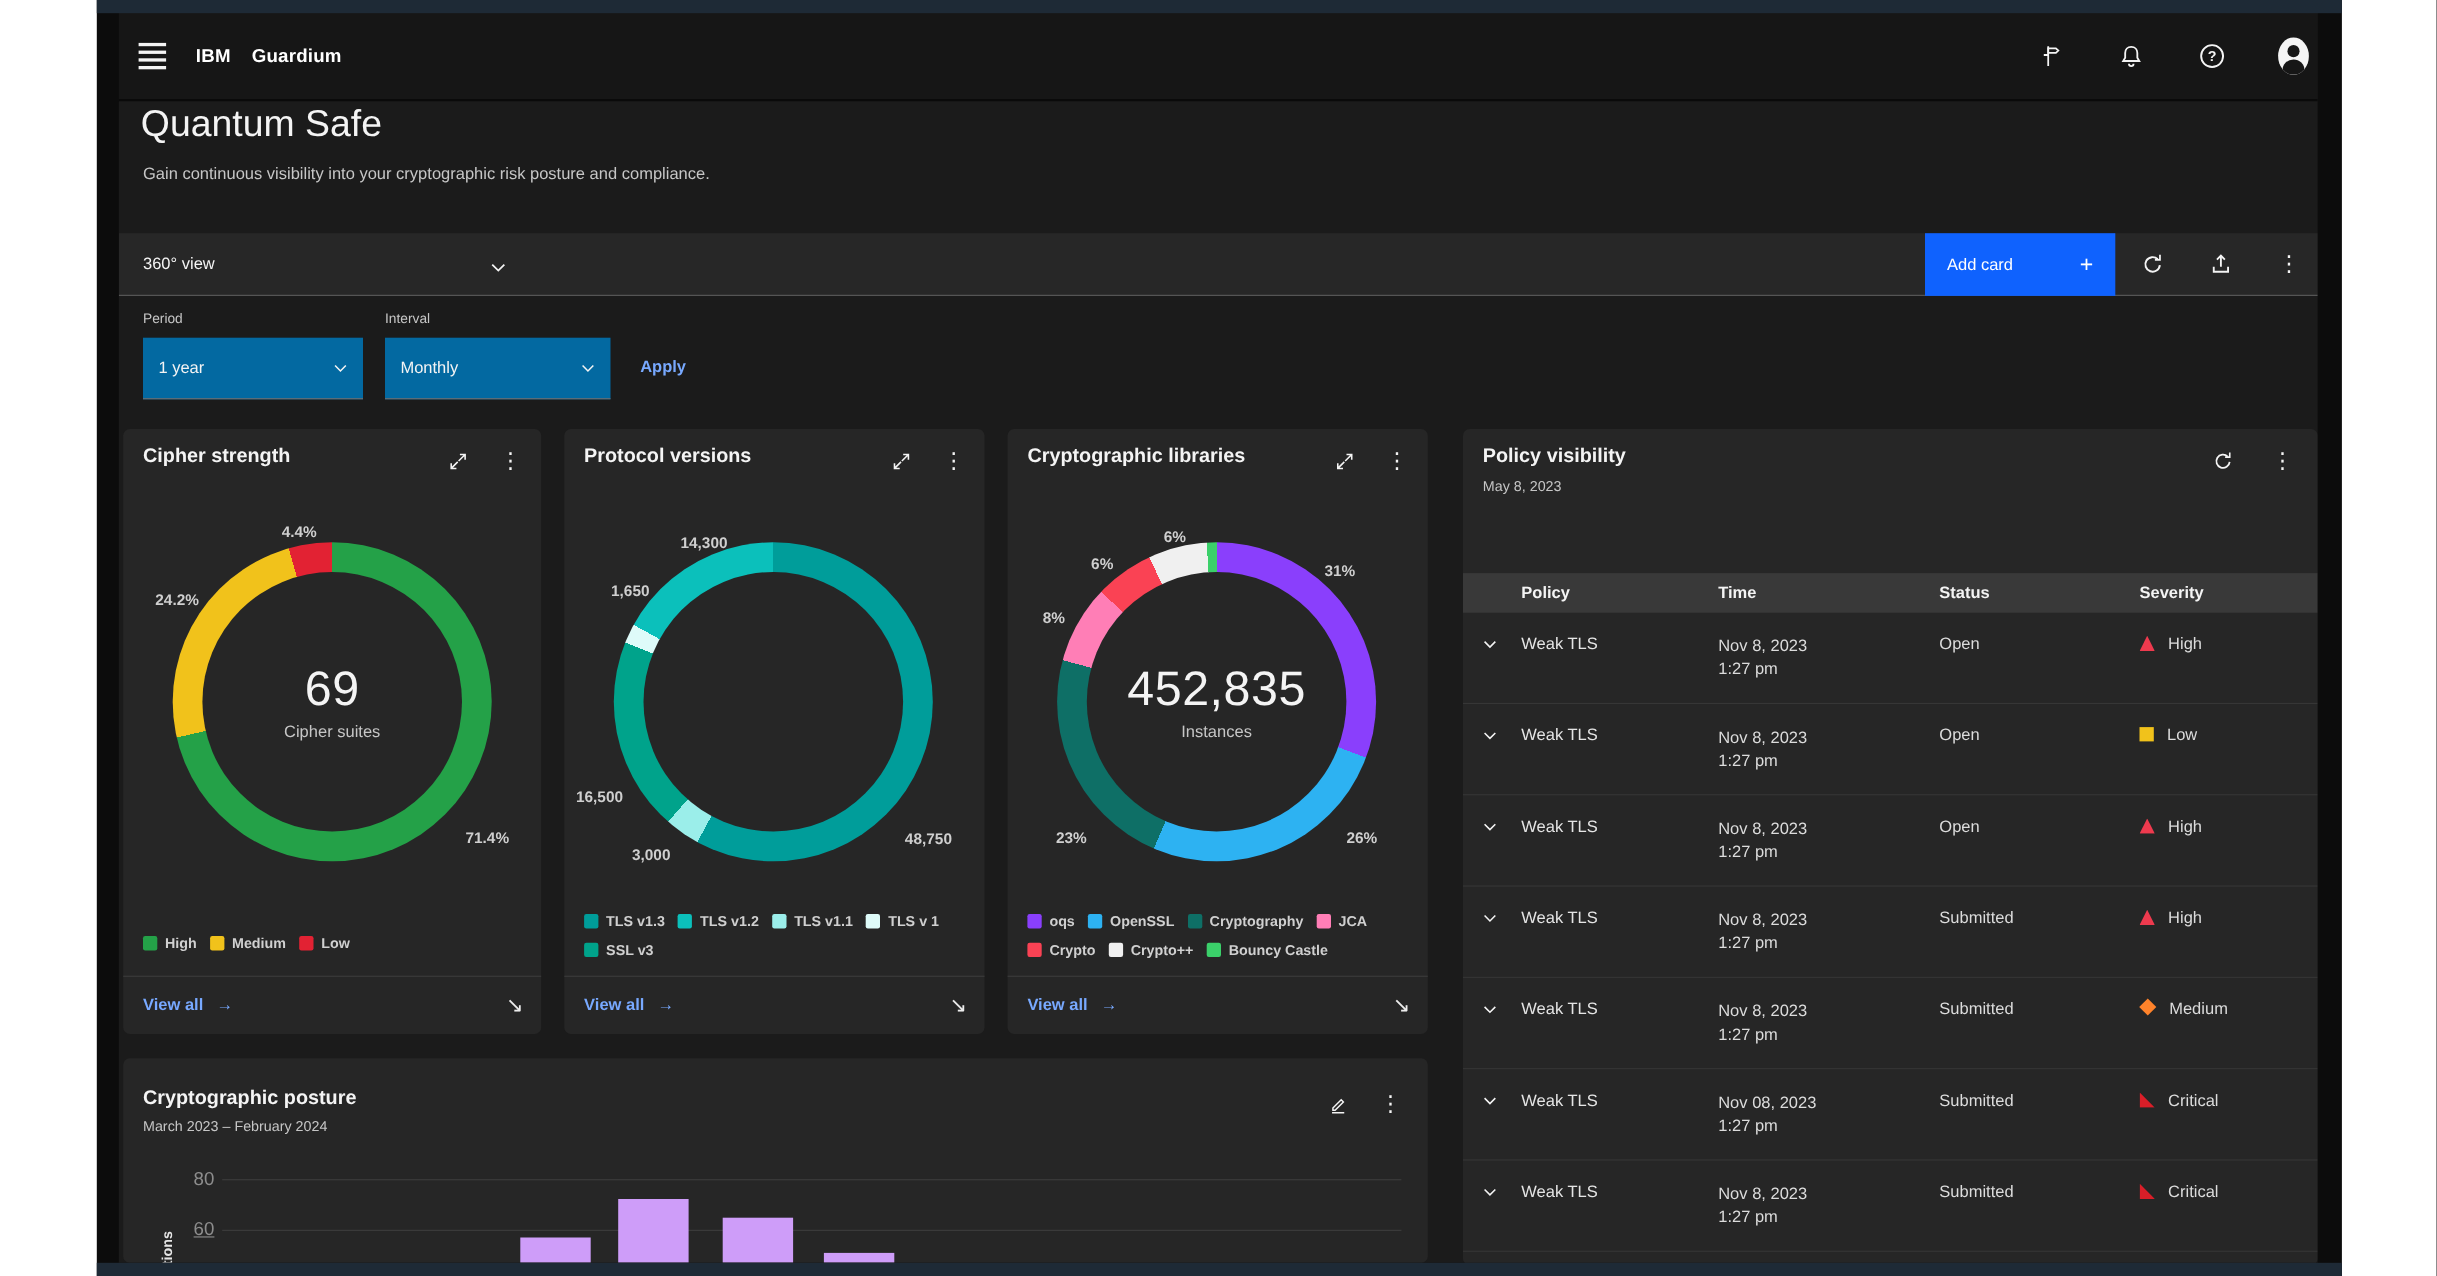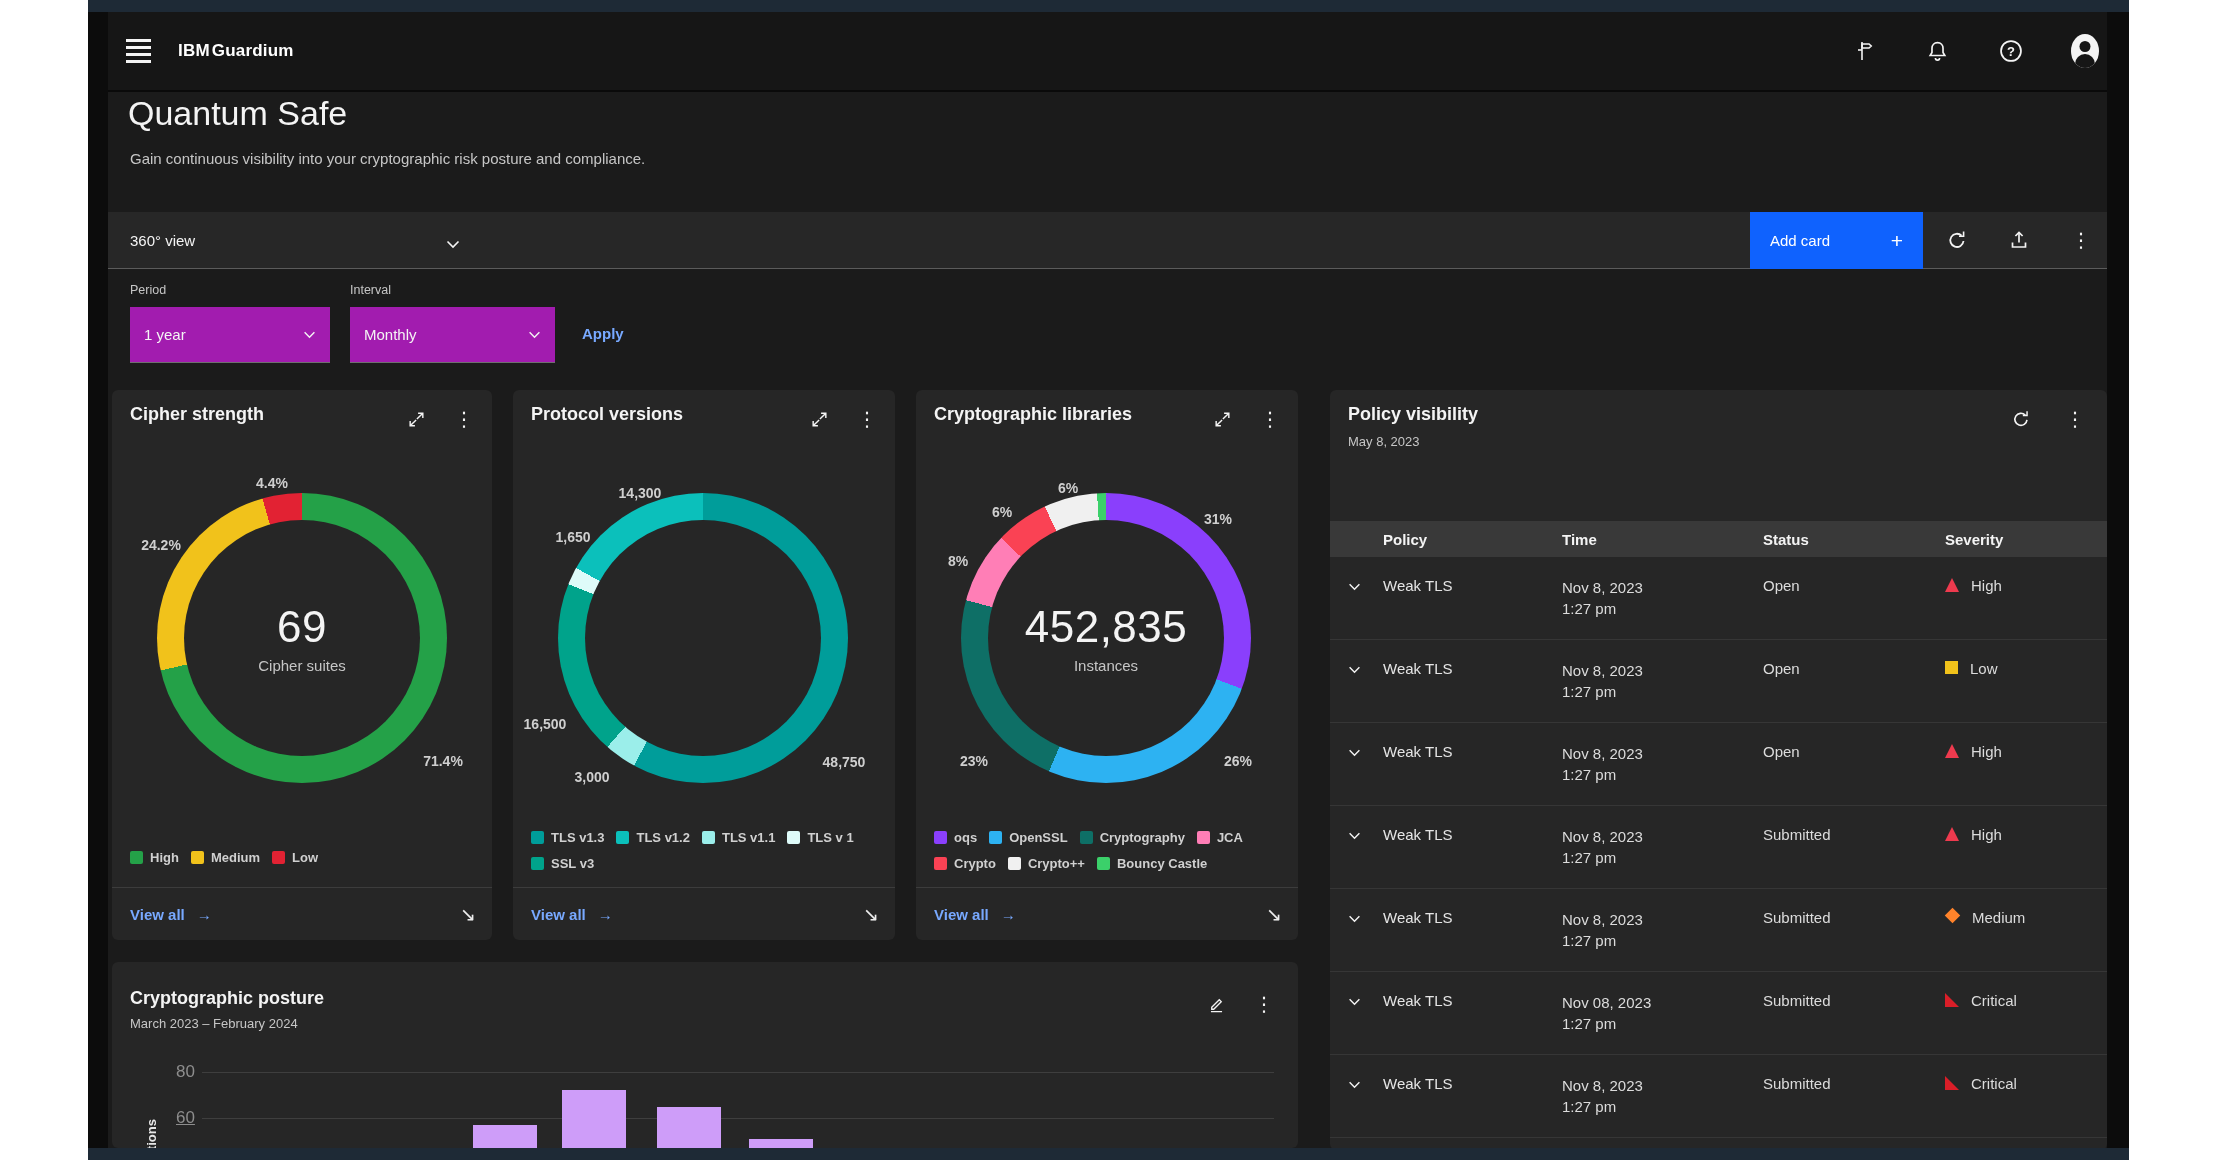--- a/index.html
+++ b/index.html
@@ -8,21 +8,21 @@
   .shot{position:absolute;left:88px;top:0;width:2041px;height:1160px;background:#0c0c0c}
   .strip{position:absolute;left:0;right:0;height:12px;background:#1e2a36;z-index:40}
   .strip-top{top:0}.strip-bottom{bottom:0}
   .app{position:absolute;left:20px;top:12px;width:1999px;height:1136px;background:#1b1b1b;overflow:hidden}
 
   
   .topbar{position:absolute;left:0;top:0;width:100%;height:78px;background:#161616;border-bottom:2px solid #0a0a0a;z-index:5}
   .hamburger{position:absolute;left:14px;top:23px;width:34px;height:32px;background:none;border:none;cursor:pointer;padding:4px}
   .hamburger span{display:block;width:25px;height:3px;background:#f4f4f4;margin:0 0 4px 0}
   .brand{position:absolute;left:70px;top:50%;transform:translateY(-50%);font-size:17px;color:#fff;letter-spacing:.2px}
-  .brand .pfx{font-weight:600;margin-right:2px}
+  .brand .pfx{font-weight:600;margin-right:19px}
   .brand .nm{font-weight:700}
   .topbar-actions{position:absolute;right:2px;top:0;height:100%;display:flex;align-items:center;gap:34px}
   .icon-btn{width:40px;height:40px;display:flex;align-items:center;justify-content:center;background:none;border:none;cursor:pointer;color:#f4f4f4}
   .avatar-circle{width:34px;height:34px;border-radius:50%;background:#f4f4f4;position:relative;overflow:hidden}
   .avatar-circle .head{position:absolute;left:50%;top:7px;transform:translateX(-50%);width:11px;height:11px;border-radius:50%;background:#161616}
   .avatar-circle .bodyp{position:absolute;left:50%;top:20px;transform:translateX(-50%);width:20px;height:14px;border-radius:10px 10px 0 0;background:#161616}
 
   
   .page-title{position:absolute;left:20px;top:82px;margin:0;font-size:34px;font-weight:400;color:#f4f4f4;z-index:2}
   .page-sub{position:absolute;left:22px;top:138px;margin:0;font-size:15px;color:#c6c6c6;z-index:2}
@@ -33,21 +33,21 @@
   .view-chev{position:absolute;left:338px;top:23px}
   .add-card{position:absolute;left:1642px;top:0;width:173px;height:57px;background:#0f62fe;border:none;color:#fff;
             font-size:15px;font-family:inherit;display:flex;align-items:center;justify-content:space-between;padding:0 20px;cursor:pointer}
   .add-card .plus{font-size:21px;font-weight:400}
   .toolbar-icons{position:absolute;right:6px;top:8px;display:flex;gap:22px}
 
   
   .filters{position:absolute;left:0;top:257px;width:100%;height:120px;z-index:2}
   .f-label{position:absolute;font-size:12.5px;color:#c6c6c6}
   .lab-period{left:22px;top:14px}.lab-interval{left:242px;top:14px}
-  .select{position:absolute;top:38px;height:56px;background:#a21caf;border:none;border-bottom:1px solid #6f6f6f;
+  .select{position:absolute;top:38px;height:56px;background:#0369a1;border:none;border-bottom:1px solid #6f6f6f;
           display:flex;align-items:center;justify-content:space-between;padding:0 14px;font-size:15px;color:#f4f4f4;cursor:pointer;box-sizing:border-box}
   .sel-period{left:22px;width:200px}.sel-interval{left:242px;width:205px}
   .apply{position:absolute;left:474px;top:56px;font-size:15px;color:#78a9ff;text-decoration:none;font-weight:600}
 
   
   .card{position:absolute;background:#262626;border-radius:6px;z-index:1}
   #card-cipher{left:4px;top:378px;width:380px;height:550px}
   #card-protocol{left:405px;top:378px;width:382px;height:550px}
   #card-libraries{left:808px;top:378px;width:382px;height:550px}
   #card-policy{left:1222px;top:378px;width:777px;height:760px;overflow:hidden}

